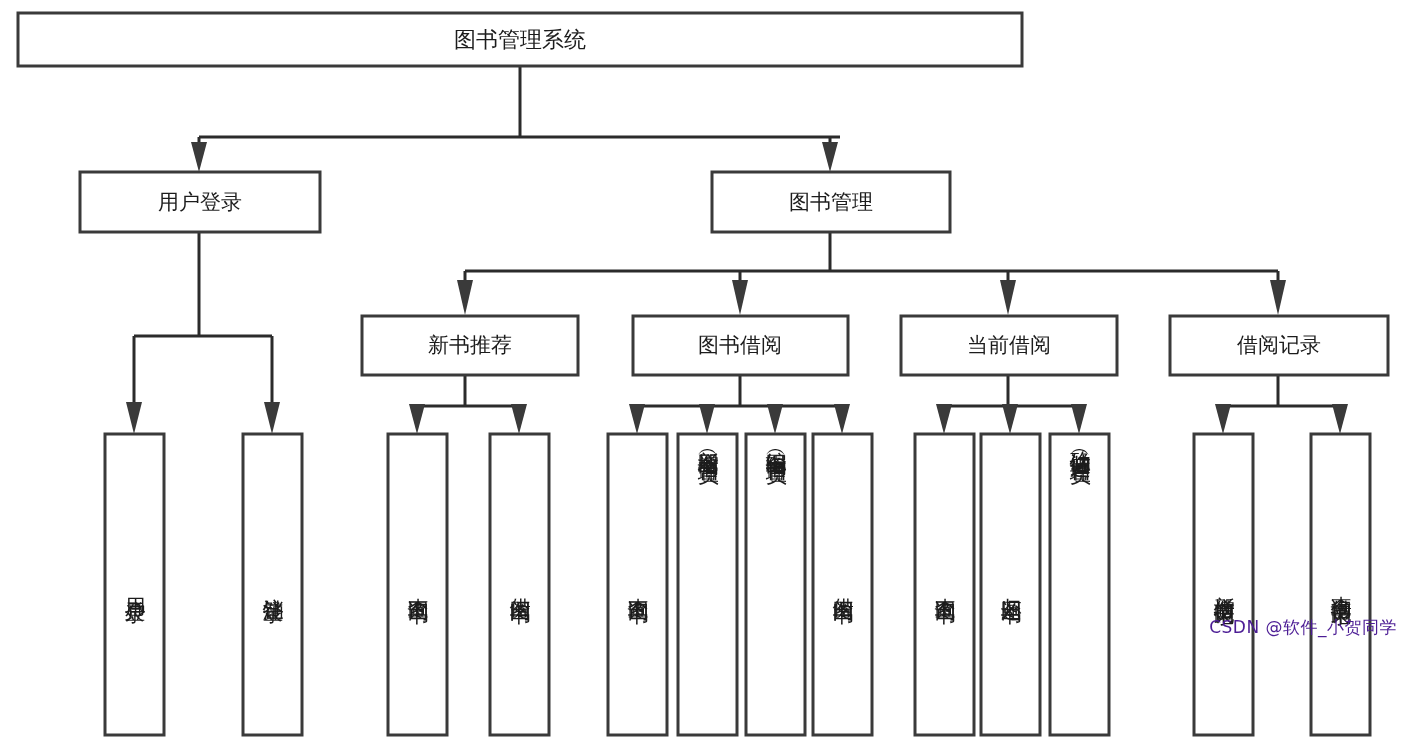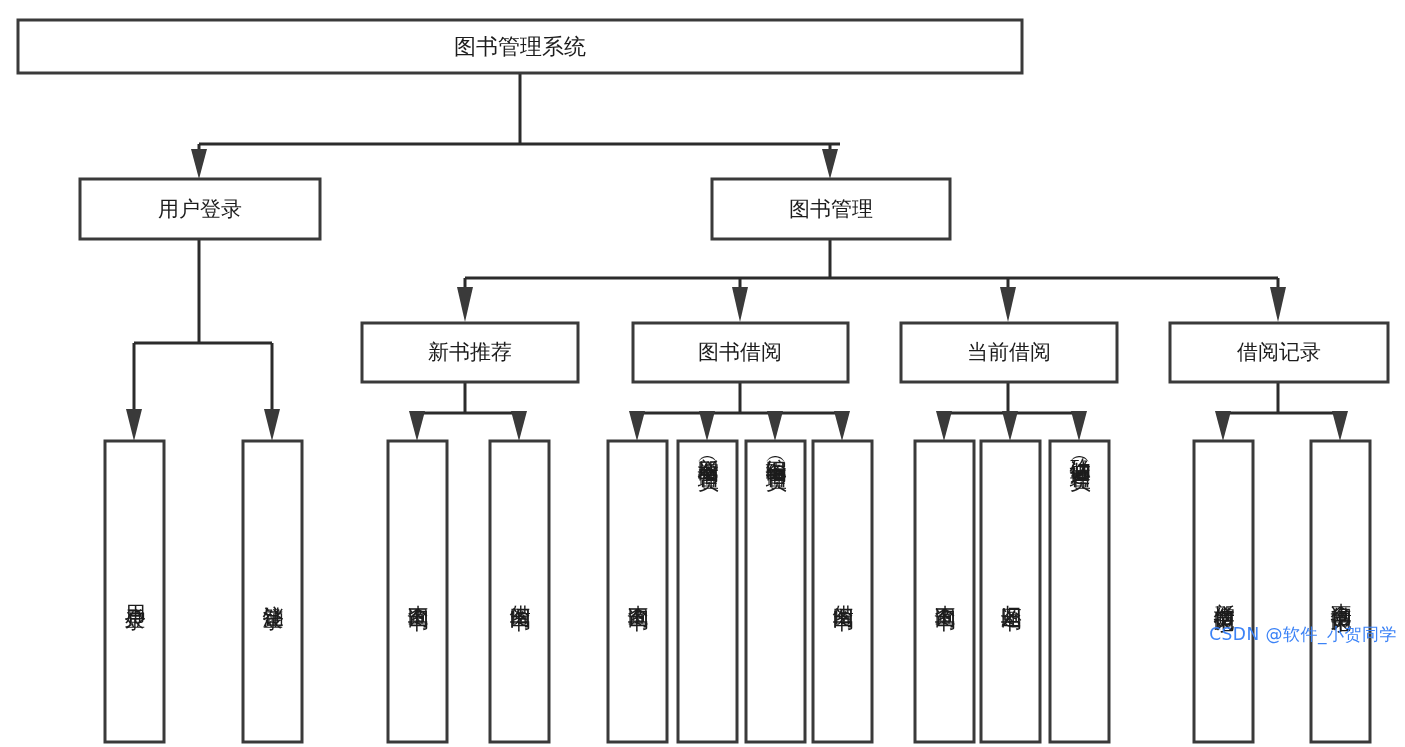--- a/index.html
+++ b/index.html
@@ -11,21 +11,20 @@
     width: 1405px;
     height: 747px;
     font-family: "DejaVu Sans", "Liberation Sans", sans-serif;
     overflow: hidden;
     position: relative;
   }
   #diagram-root {
     position: relative;
     width: 1405px;
     height: 645px;
-    margin-top: 7px;
   }
   svg#flow {
     position: absolute;
     top: 0;
     left: 0;
     width: 1405px;
     height: 747px;
     display: block;
   }
   .node-box {
@@ -74,21 +73,21 @@
     color: #1c1c1c;
     white-space: nowrap;
     text-align: center;
   }
   .watermark {
     position: absolute;
     right: 8px;
     bottom: 6px;
     font-family: "DejaVu Sans", "Liberation Sans", sans-serif;
     font-size: 17px;
-    color: #3b82f6;
+    color: #4c1d95;
     letter-spacing: 0.5px;
     user-select: none;
   }
 </style>
 </head>
 <body>
 
 <div id="diagram-root">
 
   <svg id="flow" viewBox="0 0 1405 747">

